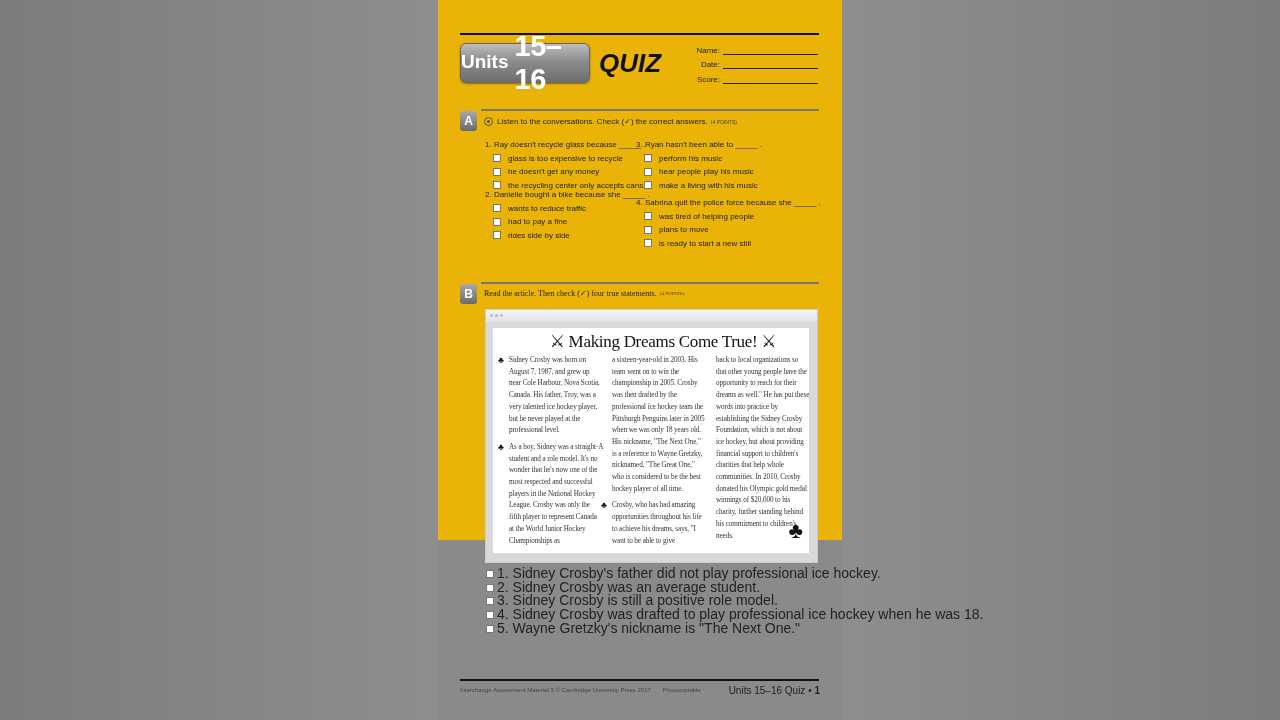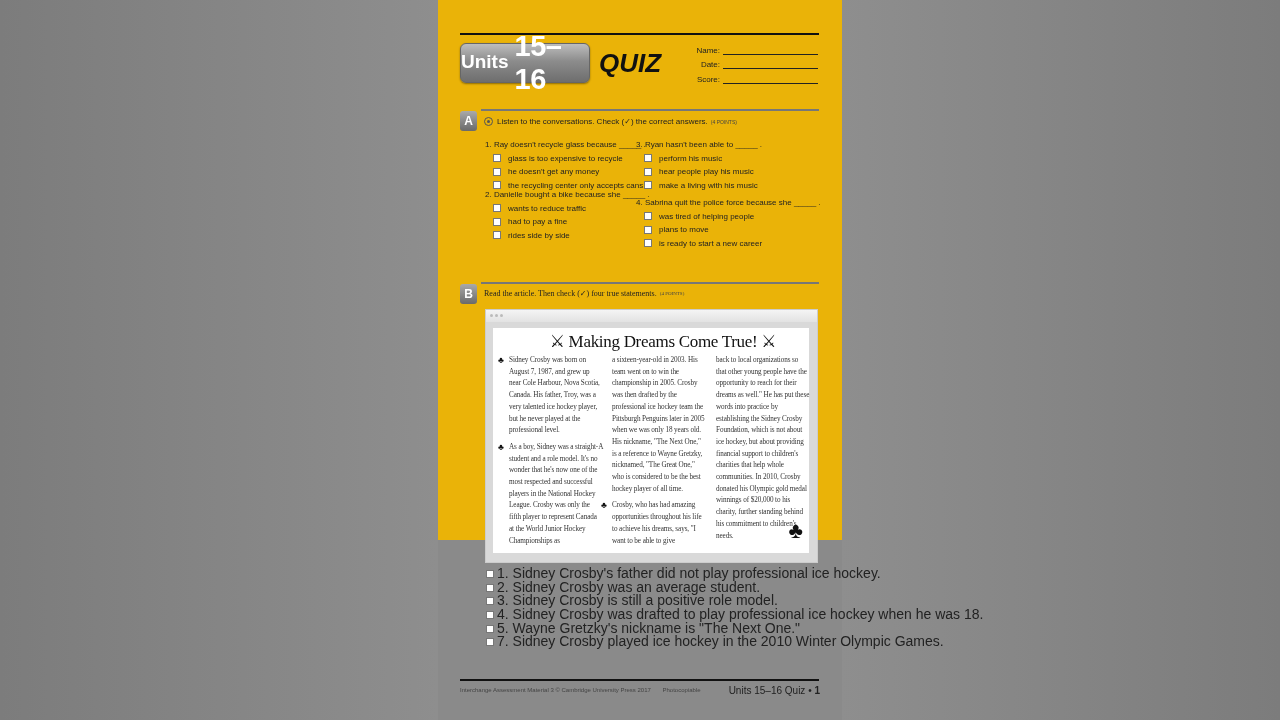--- a/index.html
+++ b/index.html
@@ -166,21 +166,21 @@
     <div class="opt">
         <span class="cb"></span>
         <span>was tired of helping people</span>
       </div>
     <div class="opt">
         <span class="cb"></span>
         <span>plans to move</span>
       </div>
     <div class="opt">
         <span class="cb"></span>
-        <span>is ready to start a new career</span>
+        <span>is ready to start a new still</span>
       </div>
   </div>
 
   <div class="sec-rule" style="top:282px;"></div>
   <div class="sec-badge" style="top:284px;">B</div>
   <div class="instr" style="top:289px;font-family:Liberation Serif, serif;">
     <span>Read the article. Then check (✓) four true statements.</span>
     <span class="pts">(4 POINTS)</span>
   </div>
 
@@ -227,24 +227,20 @@
         <span>3. Sidney Crosby is still a positive role model.</span>
       </div>
     <div class="s">
         <span class="cb"></span>
         <span>4. Sidney Crosby was drafted to play professional ice hockey when he was 18.</span>
       </div>
     <div class="s">
         <span class="cb"></span>
         <span>5. Wayne Gretzky's nickname is "The Next One."</span>
       </div>
-    <div class="s">
-        <span class="cb"></span>
-        <span>7. Sidney Crosby played ice hockey in the 2010 Winter Olympic Games.</span>
-      </div>
   </div>
 
   <div class="rule-bottom"></div>
   <div class="footer-left">
     <span>Interchange Assessment Material 3 © Cambridge University Press 2017</span>
     <span class="photo">Photocopiable</span>
   </div>
   <div class="footer-right">
     <span>Units 15–16 Quiz</span>
     <span>•</span>

